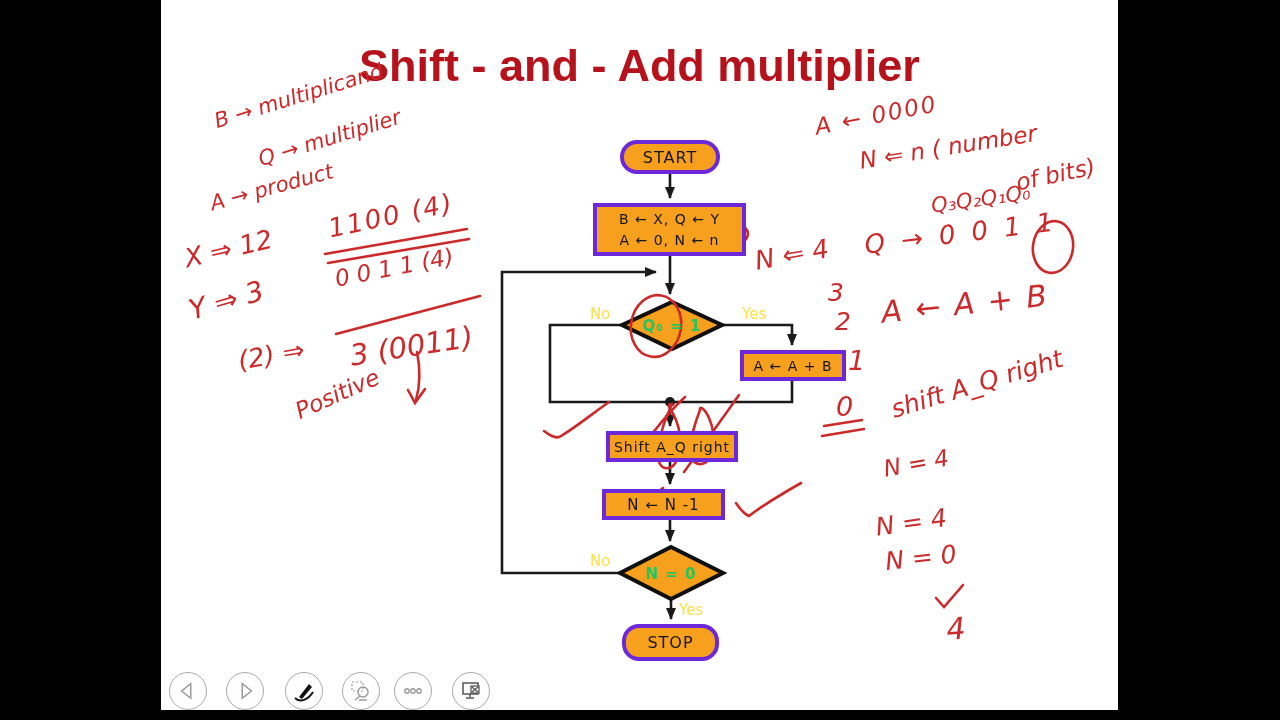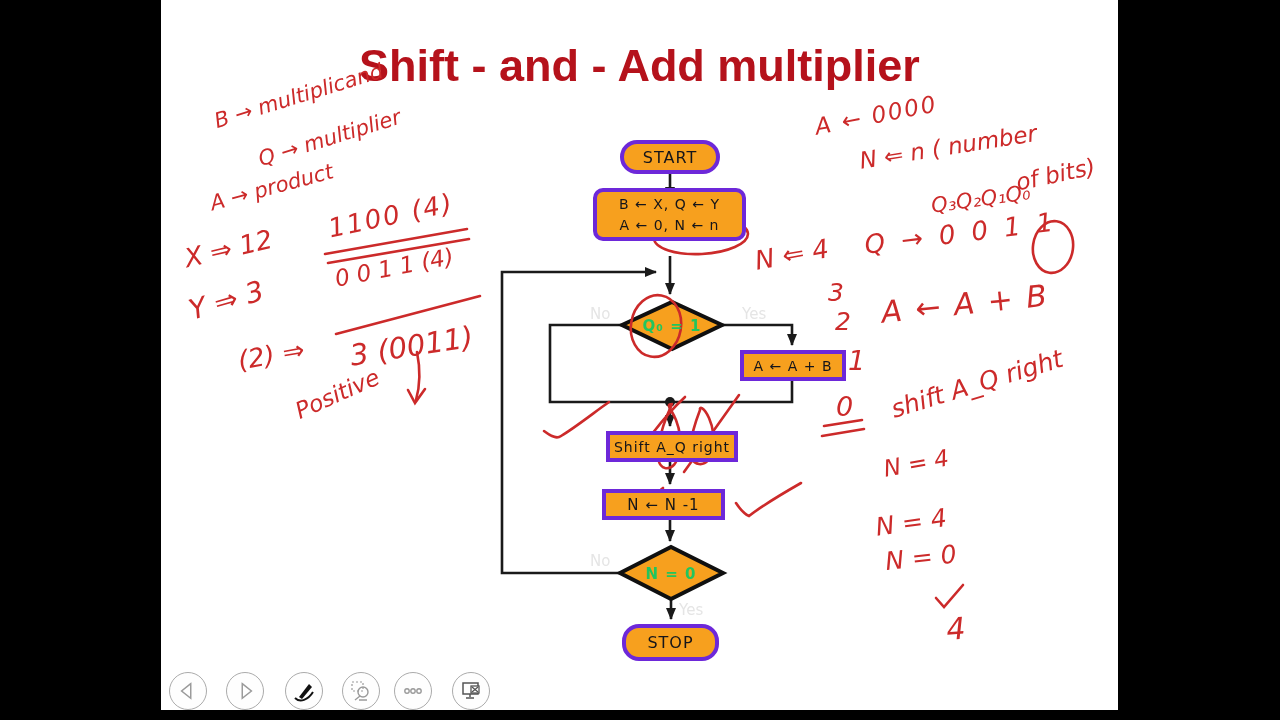--- a/index.html
+++ b/index.html
@@ -9,21 +9,21 @@
   #title{position:absolute;left:161px;top:40px;width:957px;text-align:center;
          font-family:"Liberation Sans",sans-serif;font-size:45px;font-weight:600;
          color:#b5121b;letter-spacing:0px;}
   svg#overlay{position:absolute;left:0;top:0;width:1280px;height:720px;pointer-events:none;}
   .node{position:absolute;background:#F7A01E;border:4px solid #6d28d9;color:#15151a;
         display:flex;align-items:center;justify-content:center;text-align:center;
         font-size:14px;letter-spacing:1px;box-sizing:border-box;}
   .rounded{border-radius:17px;border-width:4px;font-size:16px;}
   .dlabel{position:absolute;color:#22c55e;font-size:15px;font-weight:600;letter-spacing:1px;
           transform:translate(-50%,-50%);white-space:nowrap;}
-  .flowlabel{position:absolute;color:#e5e5e5;font-size:15px;white-space:nowrap;}
+  .flowlabel{position:absolute;color:#fde047;font-size:15px;white-space:nowrap;}
   .ink{position:absolute;color:#cc2a2a;font-style:italic;white-space:nowrap;
        transform-origin:left top;line-height:1;}
   #toolbar .tbtn{position:absolute;width:38px;height:38px;border-radius:50%;
         border:1.5px solid #ababab;background:#fefefe;box-sizing:border-box;
         display:flex;align-items:center;justify-content:center;}
 </style>
 </head>
 <body>
 
 <div id="stage">
@@ -74,21 +74,21 @@
       <path d="M824,426 L862,420"></path>
       <path d="M822,436 L864,429"></path>
       <path d="M936,598 L944,607 L963,585"></path>
     </g>
   </svg>
 
   <div class="node rounded" style="left:620px;top:140px;width:100px;height:34px;">
     <span>START</span>
   </div>
 
-  <div class="node" style="left:593px;top:188px;width:153px;height:53px;border-width:4px;line-height:1.45;border-radius:10px;">
+  <div class="node" style="left:593px;top:203px;width:153px;height:53px;border-width:4px;line-height:1.45;">
     <div>
       <div>B ← X, Q ← Y</div>
       <div>A ← 0, N ← n</div>
     </div>
   </div>
 
   <div class="dlabel" style="left:672px;top:326px;">Q₀ = 1</div>
   <div class="flowlabel" style="left:590px;top:305px;">No</div>
   <div class="flowlabel" style="left:742px;top:305px;">Yes</div>
 

